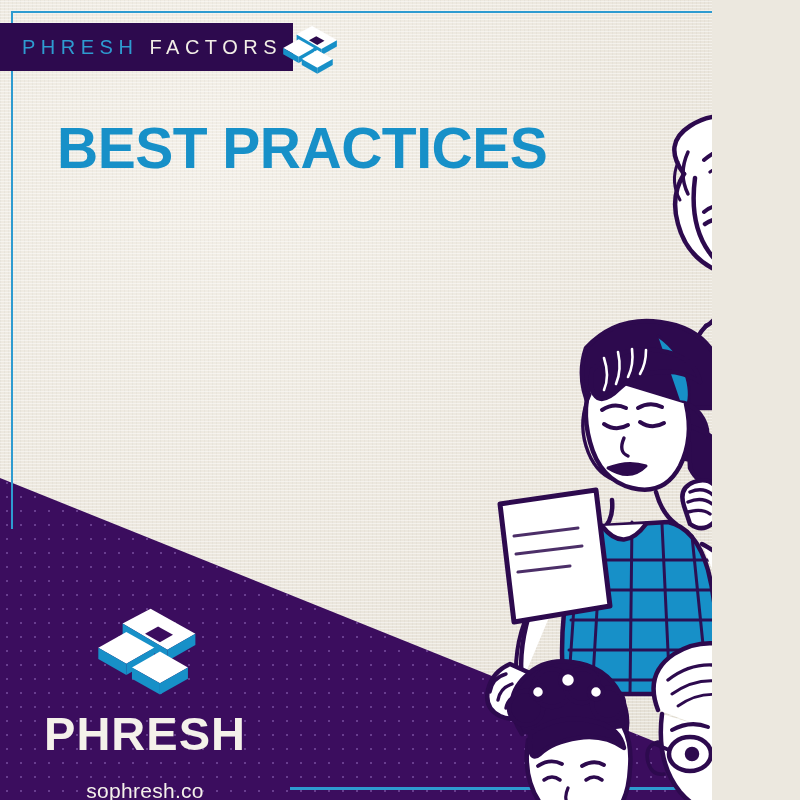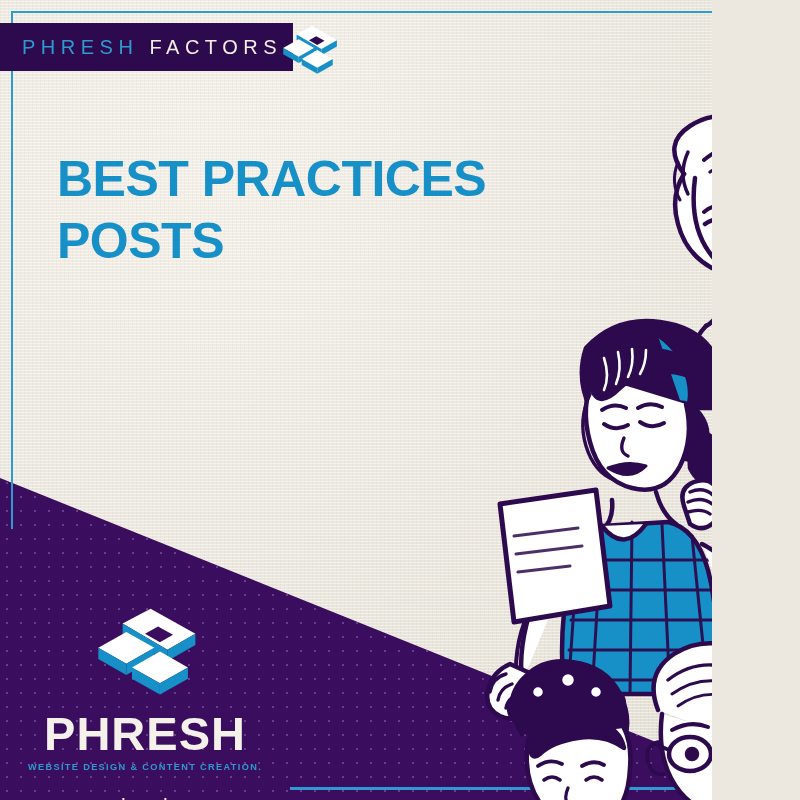--- a/index.html
+++ b/index.html
@@ -51,25 +51,25 @@
     margin-left:22px;font-size:20px;letter-spacing:5.5px;font-weight:400;
     white-space:nowrap;
   }
   .ht-a{color:#2e9bd0;}
   .ht-b{color:#f2eee6;}
 
   .header-logo{position:absolute;left:278px;top:16px;width:62px;height:62px;}
 
   
   .headline{
-    position:absolute;left:57px;top:148px;width:530px;
+    position:absolute;left:57px;top:117px;width:530px;
     color:#1790c8;
     font-family:"Liberation Sans", sans-serif;
     font-weight:bold;
-    font-size:50px;
+    font-size:57px;
     line-height:62px;
     letter-spacing:-0.5px;
     text-transform:uppercase;
   }
   .headline .ln{display:block;white-space:nowrap;}
 
   
   .illustration{position:absolute;left:452px;top:108px;width:360px;height:692px;}
 
   
@@ -122,21 +122,20 @@
       <polygon points="40,79 70,62 70,74 40,91" fill="#1790c8"></polygon>
 
       <polygon points="46,83 76,66 106,83 76,100" fill="#ffffff"></polygon>
       <polygon points="46,83 46,95 76,112 76,100" fill="#1790c8"></polygon>
       <polygon points="76,100 106,83 106,95 76,112" fill="#1790c8"></polygon>
     </g>
   </svg>
 
   <div class="headline">
     <span class="ln">BEST PRACTICES</span>
-    <span class="ln">POSTS</span>
   </div>
 
   <svg class="illustration" viewBox="0 0 360 692">
     <defs>
       <clipPath id="clipAll">
           <rect x="0" y="0" width="360" height="692"></rect>
         </clipPath>
     </defs>
     <g clip-path="url(#clipAll)" fill="none" stroke="#2d0a4e" stroke-width="4.5" stroke-linecap="round" stroke-linejoin="round">
 
@@ -319,17 +318,16 @@
         <polygon points="60,47 74,39 90,48 76,56" fill="#3b0d5e"></polygon>
         <polygon points="10,62 40,45 70,62 40,79" fill="#ffffff"></polygon>
         <polygon points="10,62 10,74 40,91 40,79" fill="#1790c8"></polygon>
         <polygon points="40,79 70,62 70,74 40,91" fill="#1790c8"></polygon>
         <polygon points="46,83 76,66 106,83 76,100" fill="#ffffff"></polygon>
         <polygon points="46,83 46,95 76,112 76,100" fill="#1790c8"></polygon>
         <polygon points="76,100 106,83 106,95 76,112" fill="#1790c8"></polygon>
       </g>
     </svg>
     <div class="brand-name">PHRESH</div>
-    <div class="brand-tag">WEBSITE DESIGN &amp; CONTENT CREATION.</div>
     <div class="brand-url">sophresh.co</div>
   </div>
 
 </div>
 
 </body></html>

